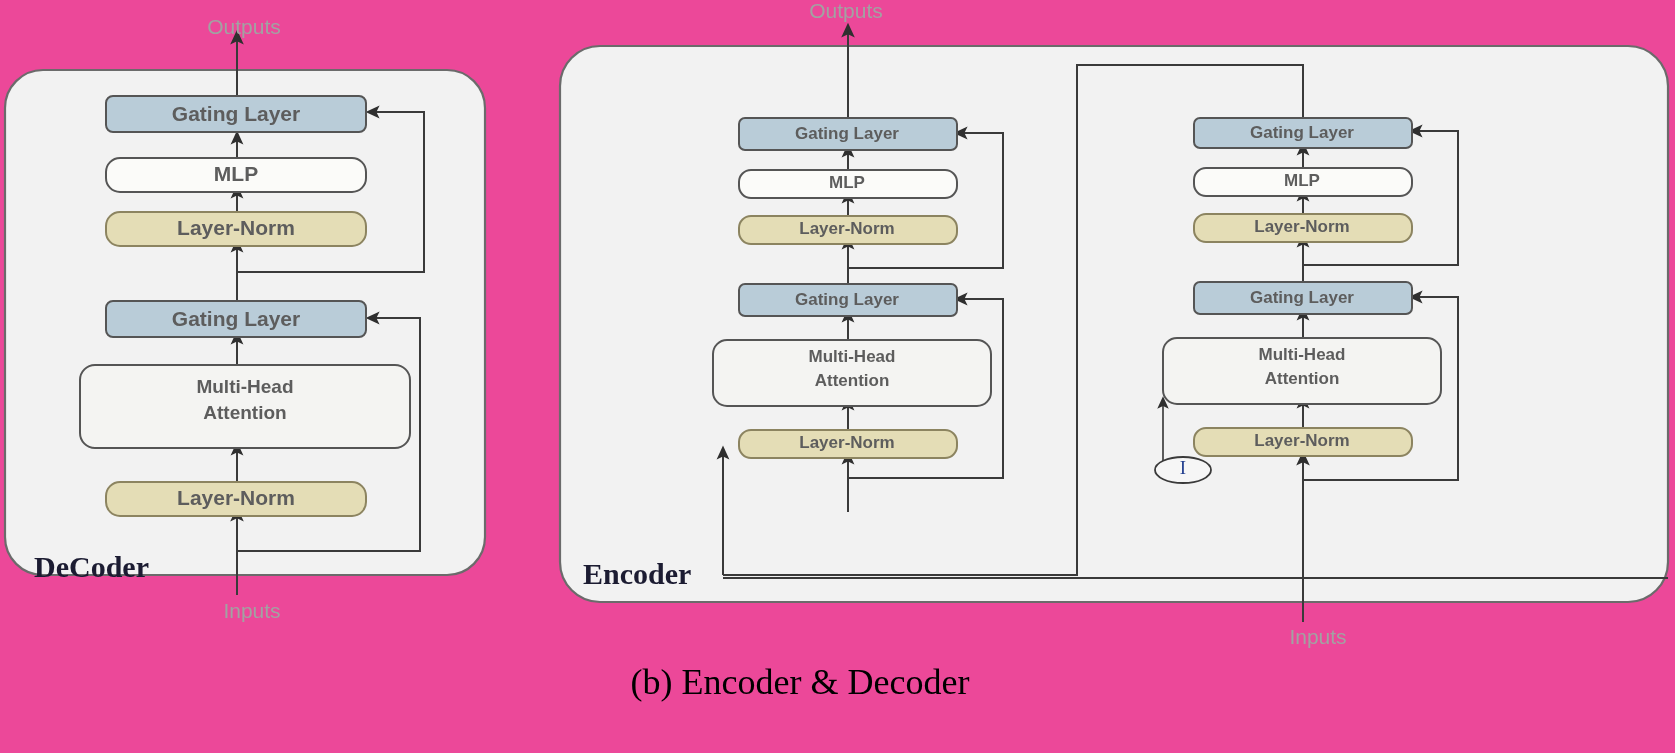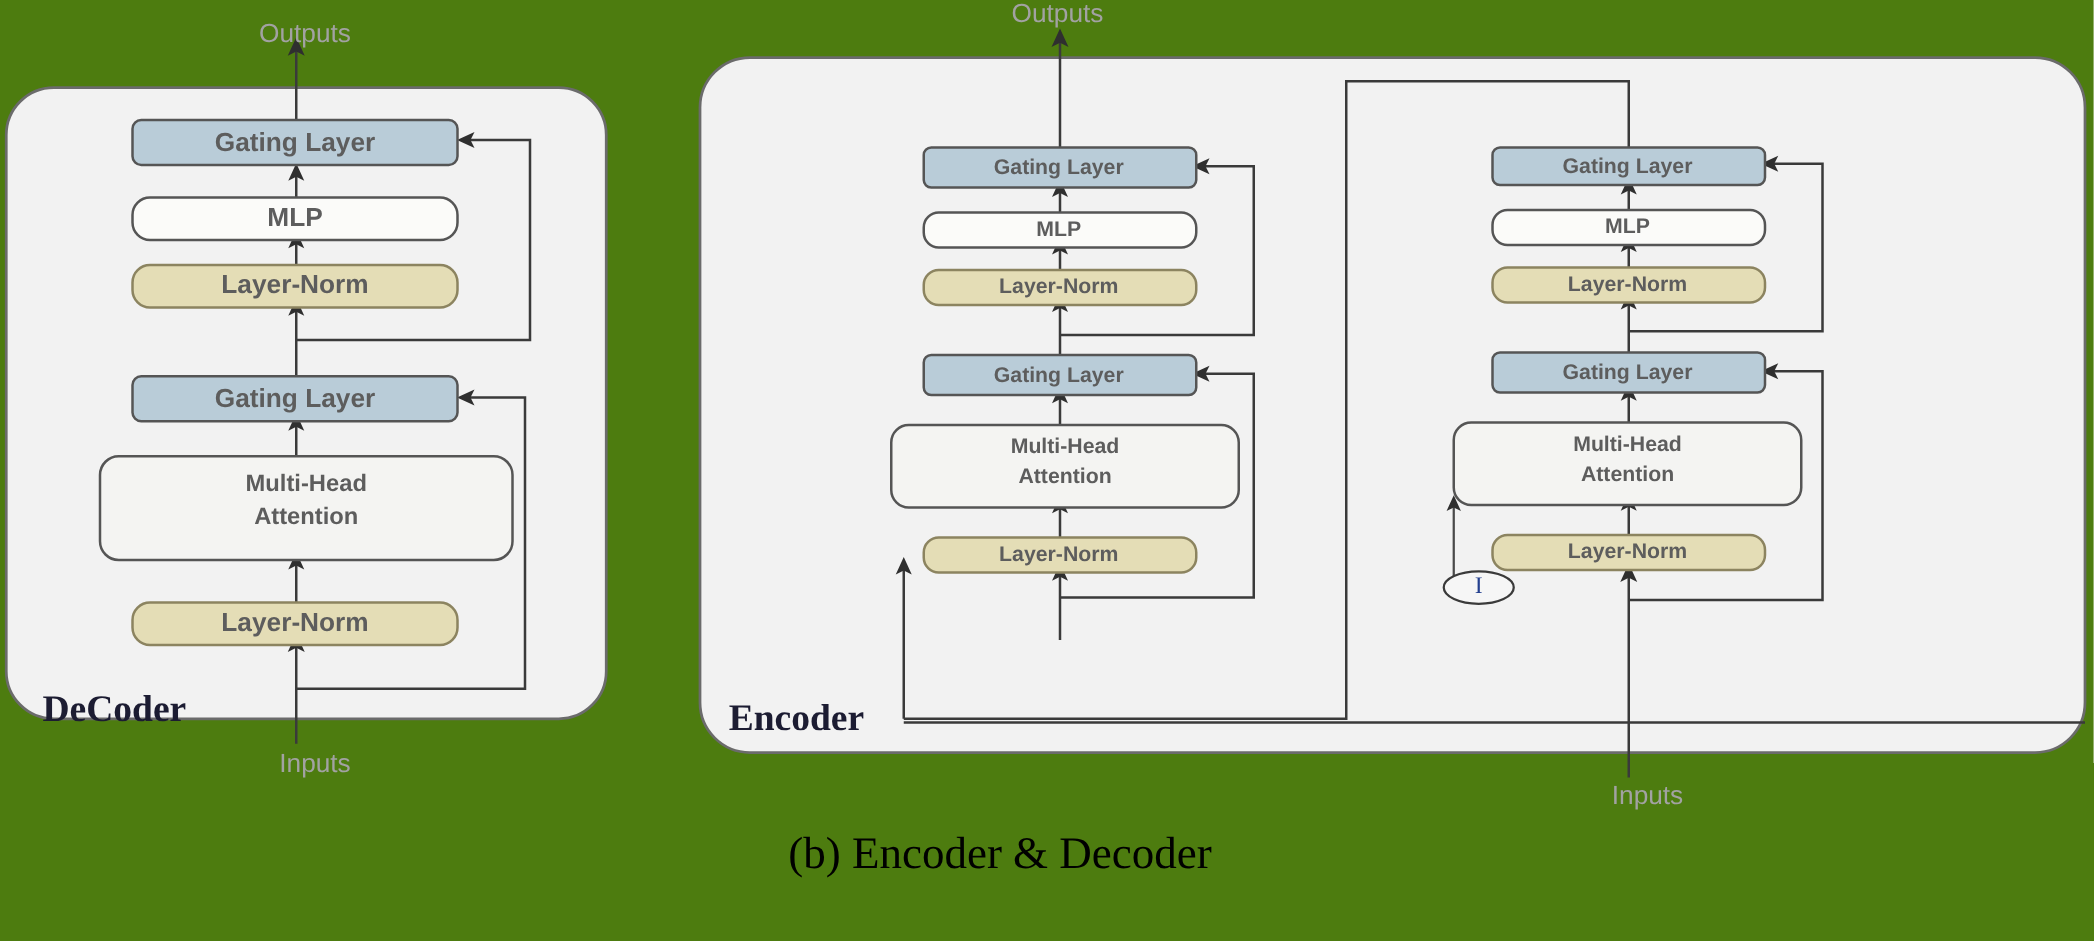--- a/index.html
+++ b/index.html
@@ -4,21 +4,21 @@
 <style>
   html, body {
     margin: 0;
     padding: 0;
     background: #ffffff;
   }
   #root {
     position: relative;
     width: 1675px;
     height: 753px;
-    background: #4d7c0f;
+    background: #ec4899;
     font-family: "Liberation Sans", sans-serif;
     overflow: hidden;
   }
   svg.canvas {
     position: absolute;
     left: 0;
     top: 0;
     width: 1675px;
     height: 753px;
   }

